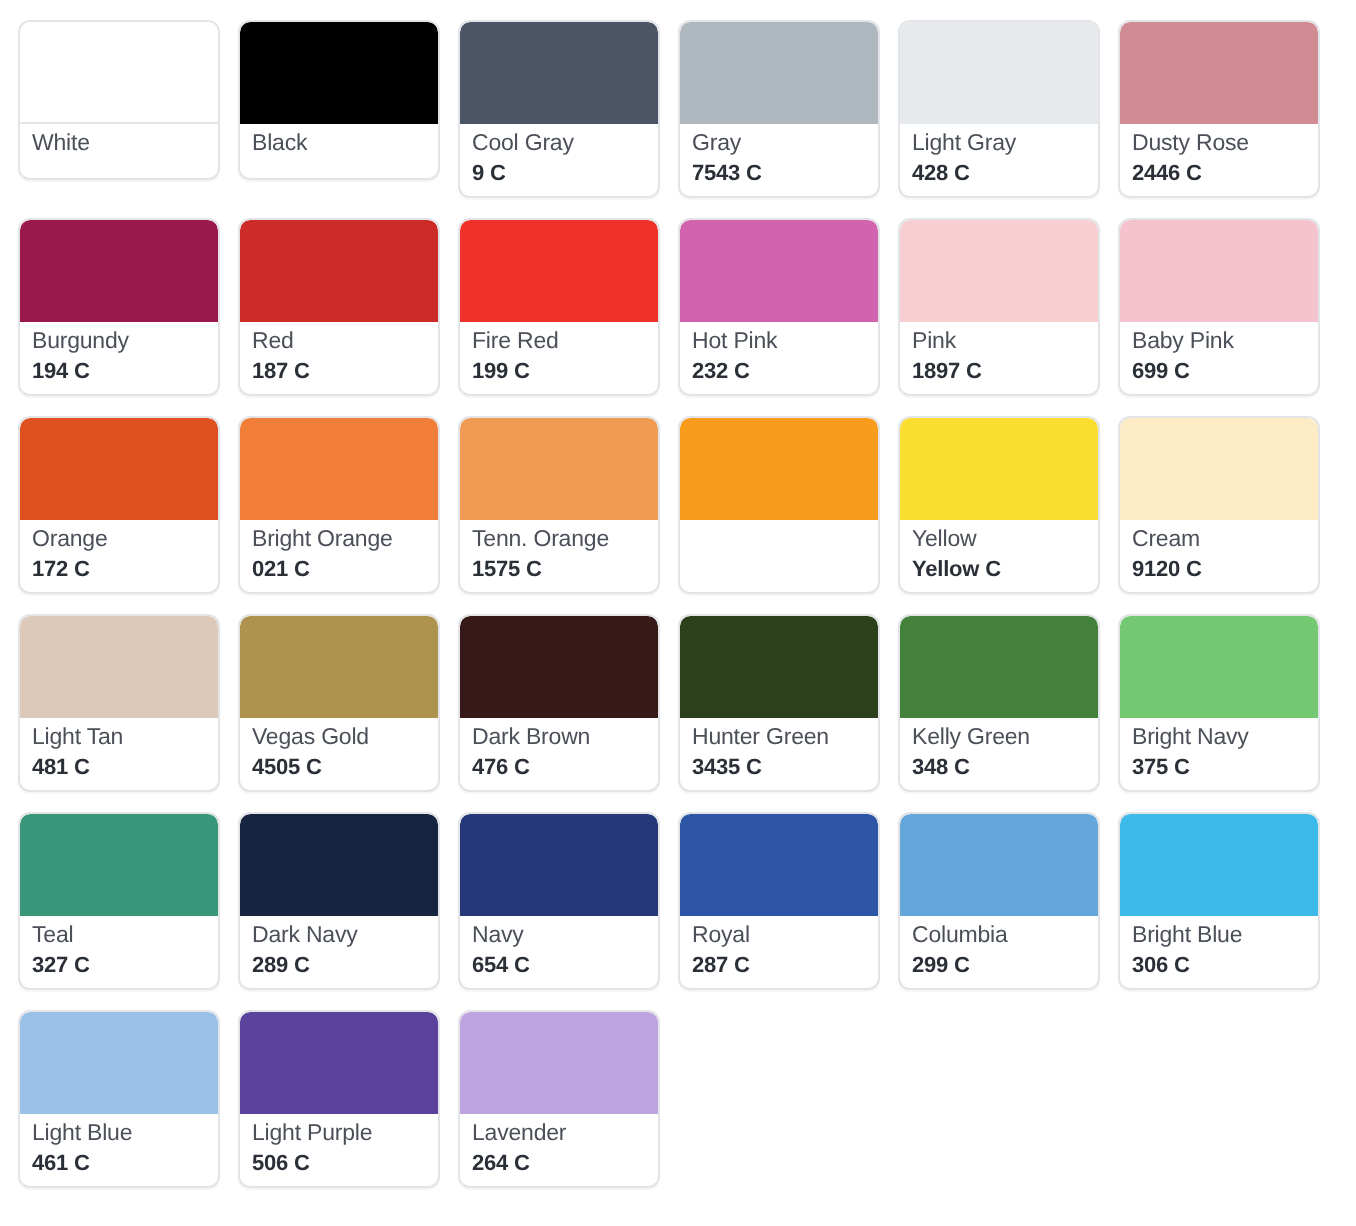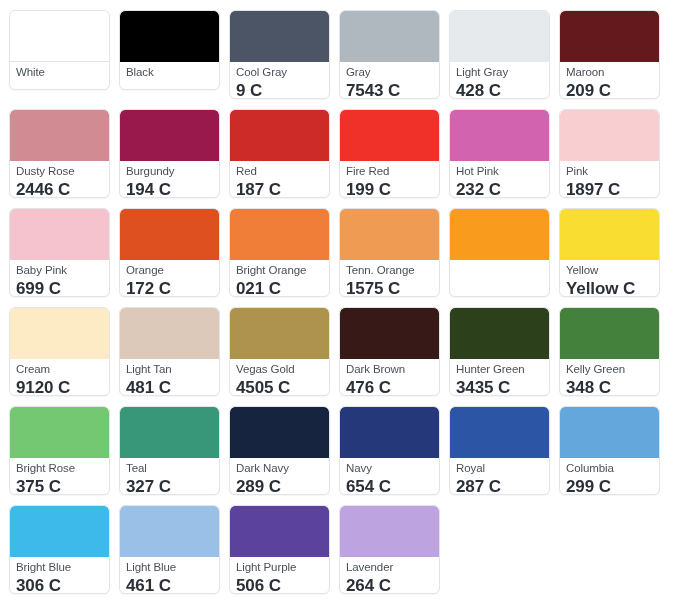--- a/index.html
+++ b/index.html
@@ -64,21 +64,21 @@
   }
 
   .swatch-name {
     font-size: 11.5px;
     color: #4a4f58;
     letter-spacing: -0.1px;
     white-space: nowrap;
   }
 
   .swatch-code {
-    font-size: 17px;
+    font-size: 11px;
     font-weight: bold;
     color: #2b3038;
     letter-spacing: -0.1px;
     margin-top: 1px;
     white-space: nowrap;
   }
 </style>
 </head>
 <body>
 
@@ -110,27 +110,20 @@
       </div>
     </div>
     <div class="swatch-card">
       <div class="swatch-chip" style="background: rgb(230, 234, 237);"></div>
       <div class="swatch-meta">
         <div class="swatch-name">Light Gray</div>
         <div class="swatch-code">428 C</div>
       </div>
     </div>
     <div class="swatch-card">
-      <div class="swatch-chip" style="background: rgb(100, 25, 28);"></div>
-      <div class="swatch-meta">
-        <div class="swatch-name">Maroon</div>
-        <div class="swatch-code">209 C</div>
-      </div>
-    </div>
-    <div class="swatch-card">
       <div class="swatch-chip" style="background: rgb(209, 139, 146);"></div>
       <div class="swatch-meta">
         <div class="swatch-name">Dusty Rose</div>
         <div class="swatch-code">2446 C</div>
       </div>
     </div>
     <div class="swatch-card">
       <div class="swatch-chip" style="background: rgb(153, 25, 77);"></div>
       <div class="swatch-meta">
         <div class="swatch-name">Burgundy</div>
@@ -241,21 +234,21 @@
     <div class="swatch-card">
       <div class="swatch-chip" style="background: rgb(68, 129, 60);"></div>
       <div class="swatch-meta">
         <div class="swatch-name">Kelly Green</div>
         <div class="swatch-code">348 C</div>
       </div>
     </div>
     <div class="swatch-card">
       <div class="swatch-chip" style="background: rgb(116, 200, 114);"></div>
       <div class="swatch-meta">
-        <div class="swatch-name">Bright Rose</div>
+        <div class="swatch-name">Bright Navy</div>
         <div class="swatch-code">375 C</div>
       </div>
     </div>
     <div class="swatch-card">
       <div class="swatch-chip" style="background: rgb(56, 151, 121);"></div>
       <div class="swatch-meta">
         <div class="swatch-name">Teal</div>
         <div class="swatch-code">327 C</div>
       </div>
     </div>

